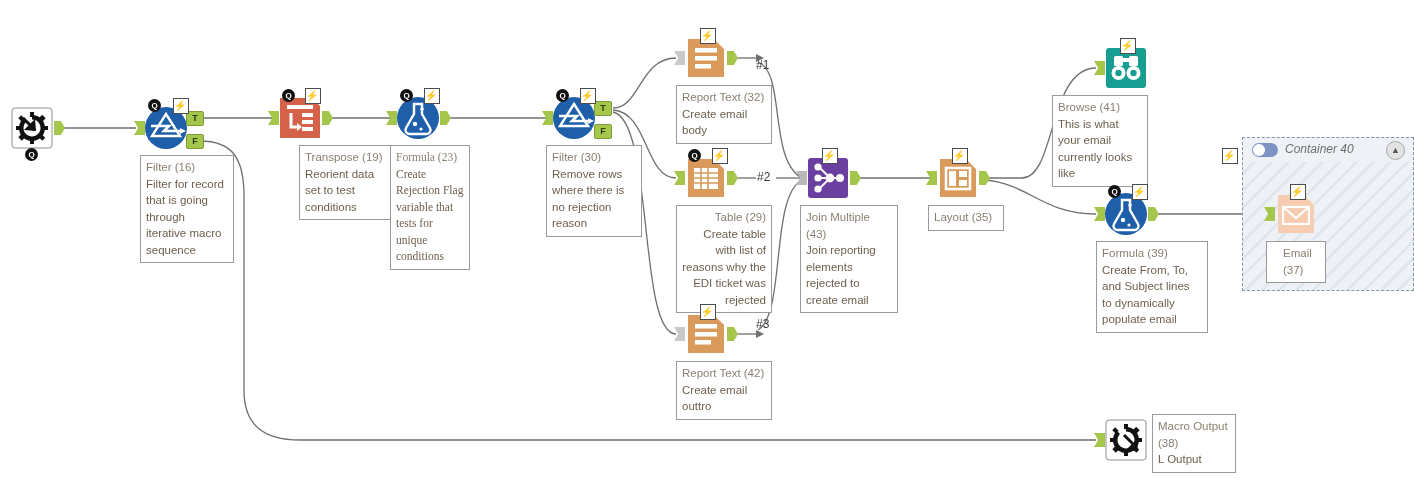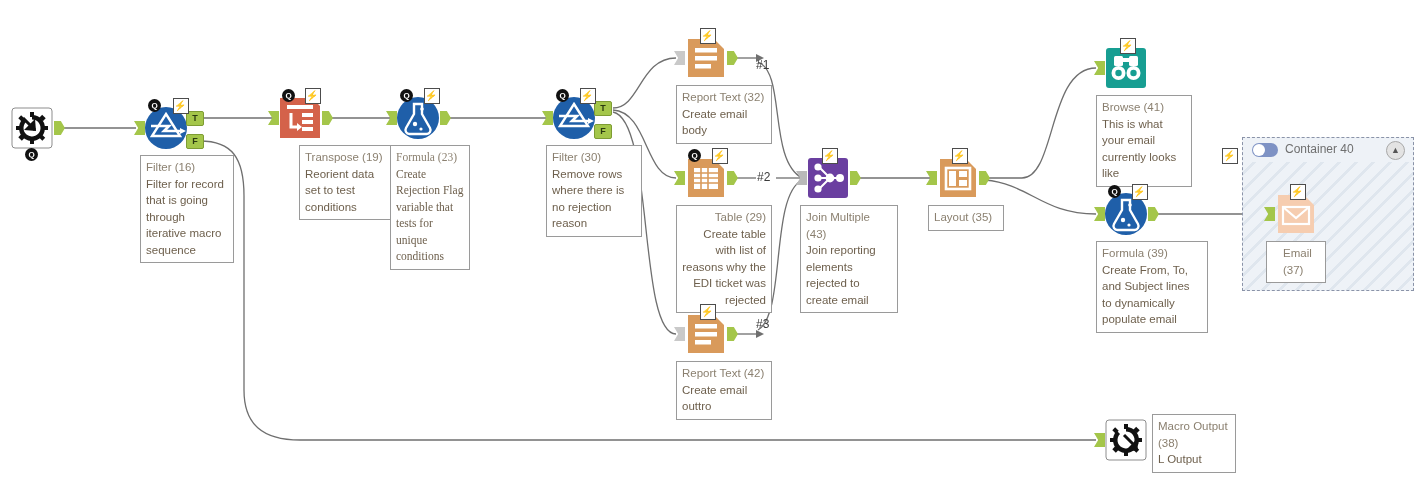--- a/index.html
+++ b/index.html
@@ -33,21 +33,21 @@
         font-size:10px;line-height:13px;text-align:center;color:#111;}
   .badge-mag{position:absolute;width:13px;height:13px;border-radius:50%;background:#111;color:#fff;
         font-size:8px;line-height:13px;text-align:center;font-weight:bold;}
 
   .conn-num{position:absolute;font-size:12px;color:#3a3a3a;font-family:"Liberation Sans",sans-serif;}
 
   
   .container-box{position:absolute;border:1px dashed #8a93a8;background:#eef2f7;}
   .container-hdr{position:absolute;height:24px;left:0;top:0;right:0;border-bottom:1px dashed #8a93a8;
         background:#eef2f7;}
-  .container-title{position:absolute;left:42px;top:4px;font-size:12px;color:#6f6f6f;}
+  .container-title{position:absolute;left:42px;top:4px;font-size:12px;color:#6f6f6f;font-style:italic;}
   .toggle{position:absolute;left:9px;top:5px;width:26px;height:14px;border-radius:7px;background:#7e92c4;}
   .toggle .knob{position:absolute;left:1px;top:1px;width:12px;height:12px;border-radius:50%;background:#fff;}
   .collapse-btn{position:absolute;right:8px;top:3px;width:17px;height:17px;border-radius:50%;
         background:#e3e3e3;border:1px solid #a8a8a8;font-size:9px;color:#555;text-align:center;line-height:16px;}
   .hatch{position:absolute;left:0;top:24px;right:0;bottom:0;
      background:repeating-linear-gradient(-45deg,#eef2f7 0 9px,#dfe6ee 9px 12px);}
 </style>
 </head>
 <body>
 
@@ -303,21 +303,21 @@
         <rect x="19" y="12" width="6" height="4"></rect>
       </g>
       <g fill="#179e92">
         <circle cx="14.5" cy="27" r="3.2"></circle>
           <circle cx="29.5" cy="27" r="3.2"></circle>
       </g>
     </svg>
   </div>
   <div class="port port-in" style="left:1094px;top:61px;"></div>
   <div class="badge-bolt" style="left:1120px;top:38px;">⚡</div>
-  <div class="anno" style="left:1096px;top:95px;width:96px;">
+  <div class="anno" style="left:1052px;top:95px;width:96px;">
     <div class="ttl">Browse (41)</div>
     <div class="body">This is what your email currently looks like</div>
   </div>
 
   <div class="tool" style="left:1104px;top:192px;">
     <svg class="glyph" viewBox="0 0 44 44">
       <circle cx="22" cy="22" r="21" fill="#1f5fa9"></circle>
       <path d="M18 8 h8 v10 l8 14 a4 4 0 0 1 -3.4 6 h-17.2 a4 4 0 0 1 -3.4 -6 l8 -14 z" fill="none" stroke="#fff" stroke-width="2.4"></path>
       <circle cx="19" cy="28" r="2.2" fill="#fff"></circle>
       <circle cx="25" cy="33" r="1.6" fill="#fff"></circle>

